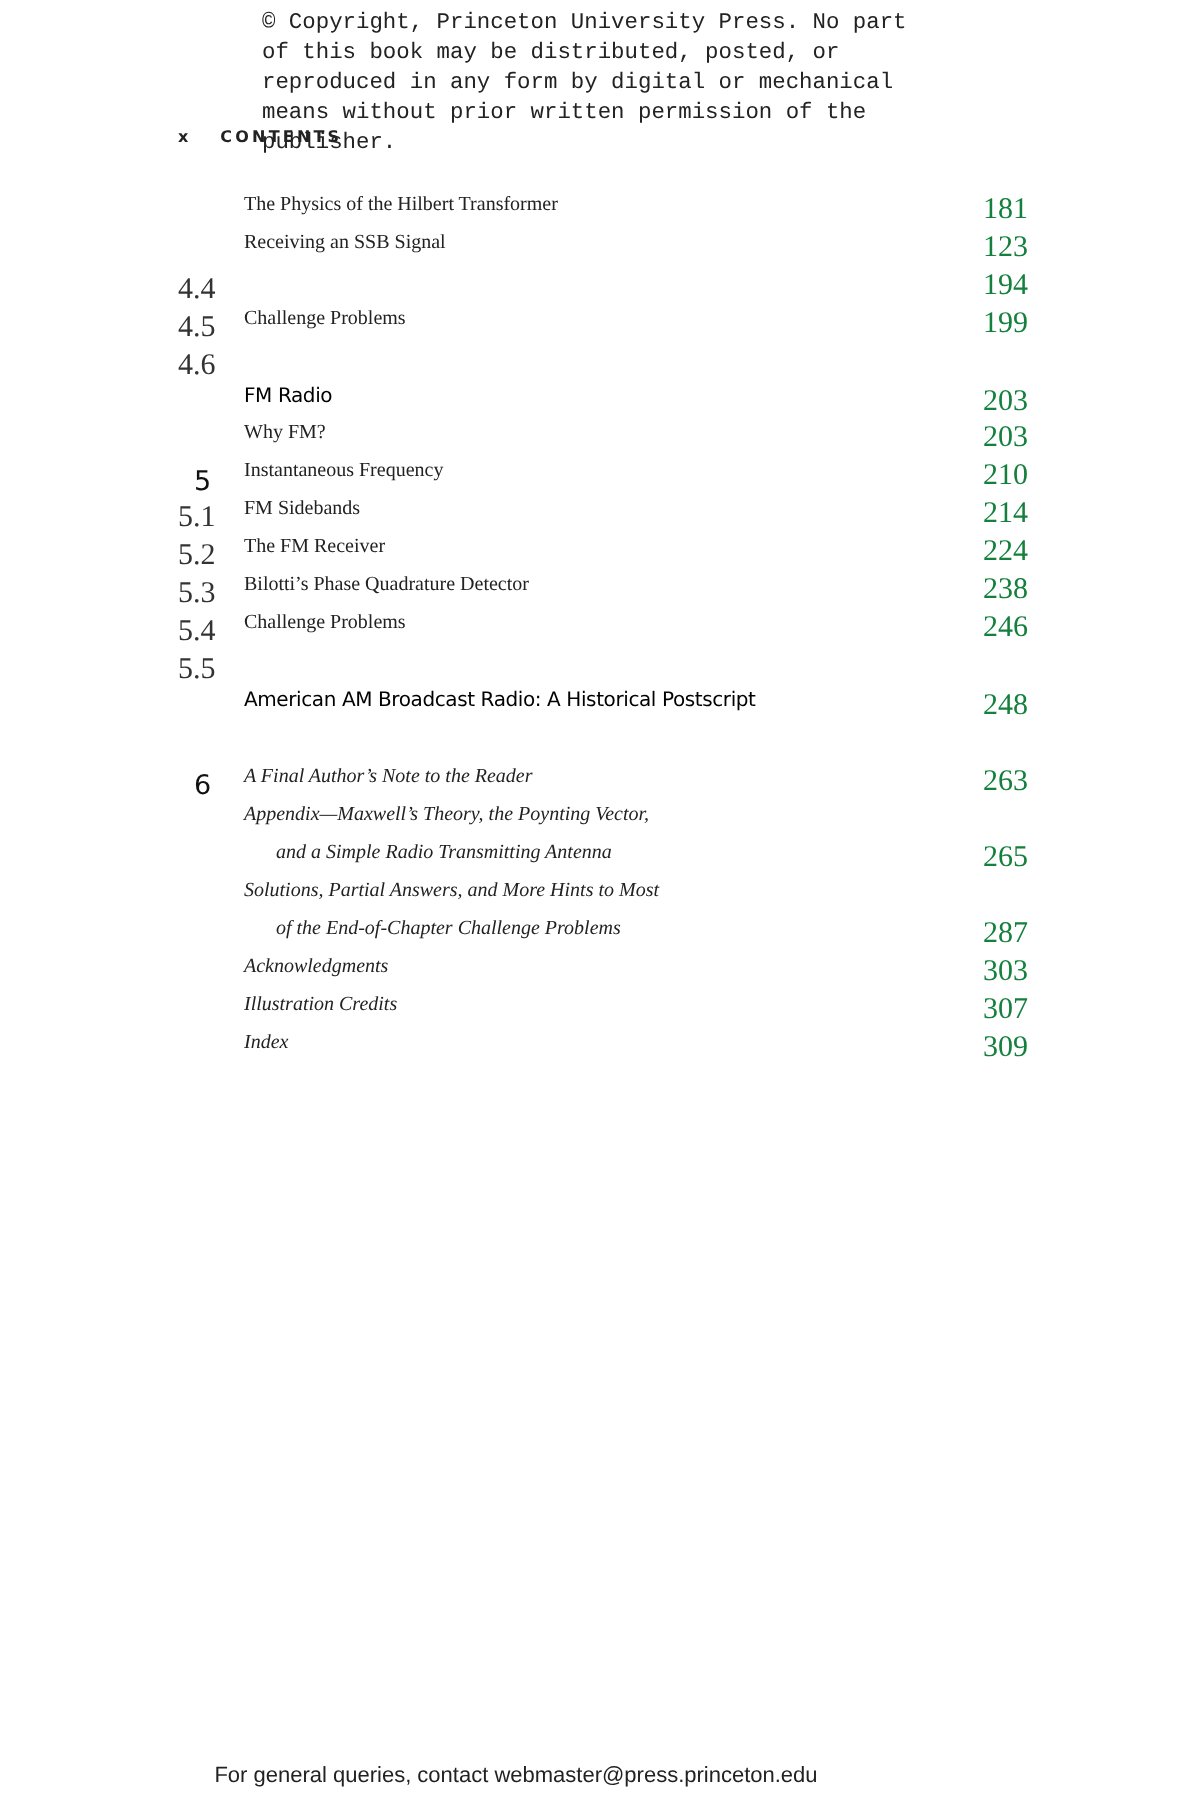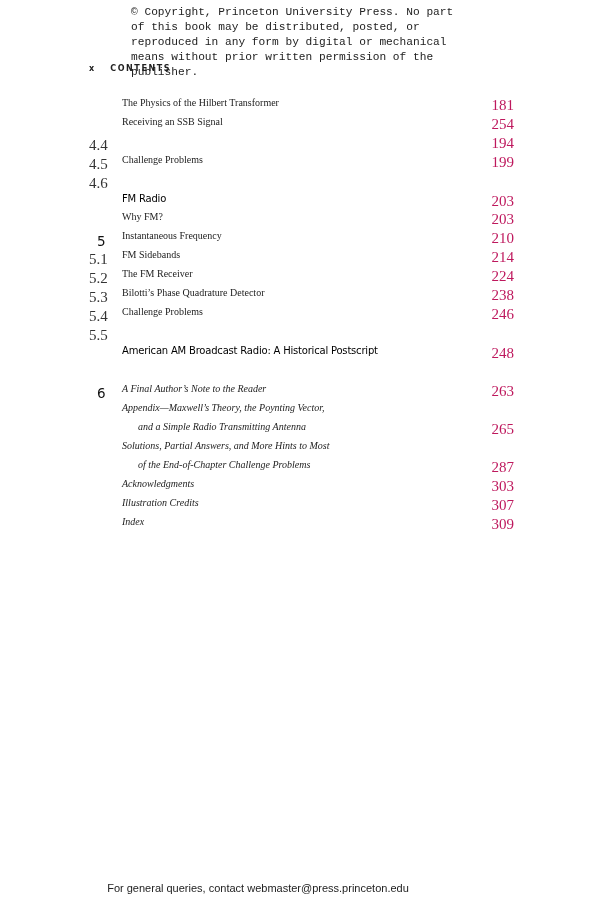--- a/index.html
+++ b/index.html
@@ -16,21 +16,21 @@
     .toc { position: absolute; left: 0; top: 0; width: 600px; }
     .row { position: absolute; left: 0; width: 600px; height: 19px; }
     .num {
       position: absolute; left: 89px; font-family: "Liberation Serif", serif; font-size: 15px; color: #333; margin-top: 40px;
     }
     .title {
       position: absolute; left: 122px; font-family: Liberation Serif, serif; font-size: 10px; color: #222;
       white-space: nowrap;
     }
     .page {
-      position: absolute; right: 86px; font-family: "Liberation Serif", serif; font-size: 15px; color: #be185d;
+      position: absolute; right: 86px; font-family: "Liberation Serif", serif; font-size: 15px; color: #15803d;
     }
     .chapter .num {
       left: 97px; font-family: "DejaVu Sans", sans-serif; font-size: 13.5px; color: #111;
     }
     .chapter .title {
       font-family: "DejaVu Sans", sans-serif; font-size: 10px; color: #000000; letter-spacing: -0.2px;
     }
     .italic .title { font-style: italic; }
     .indent .title { left: 138px; text-align: center; }
     .footer {
@@ -50,21 +50,21 @@
 
 <div class="toc">
   <div class="row" style="top:97px">
     <span class="num">4.4</span>
     <span class="title">The Physics of the Hilbert Transformer</span>
     <span class="page">181</span>
   </div>
   <div class="row" style="top:116px">
     <span class="num">4.5</span>
     <span class="title">Receiving an SSB Signal</span>
-    <span class="page">254</span>
+    <span class="page">123</span>
   </div>
   <div class="row" style="top:135px">
     <span class="num">4.6</span>
     <span class="page">194</span>
   </div>
   <div class="row" style="top:154px">
     <span class="num"></span>
     <span class="title">Challenge Problems</span>
     <span class="page">199</span>
   </div>

